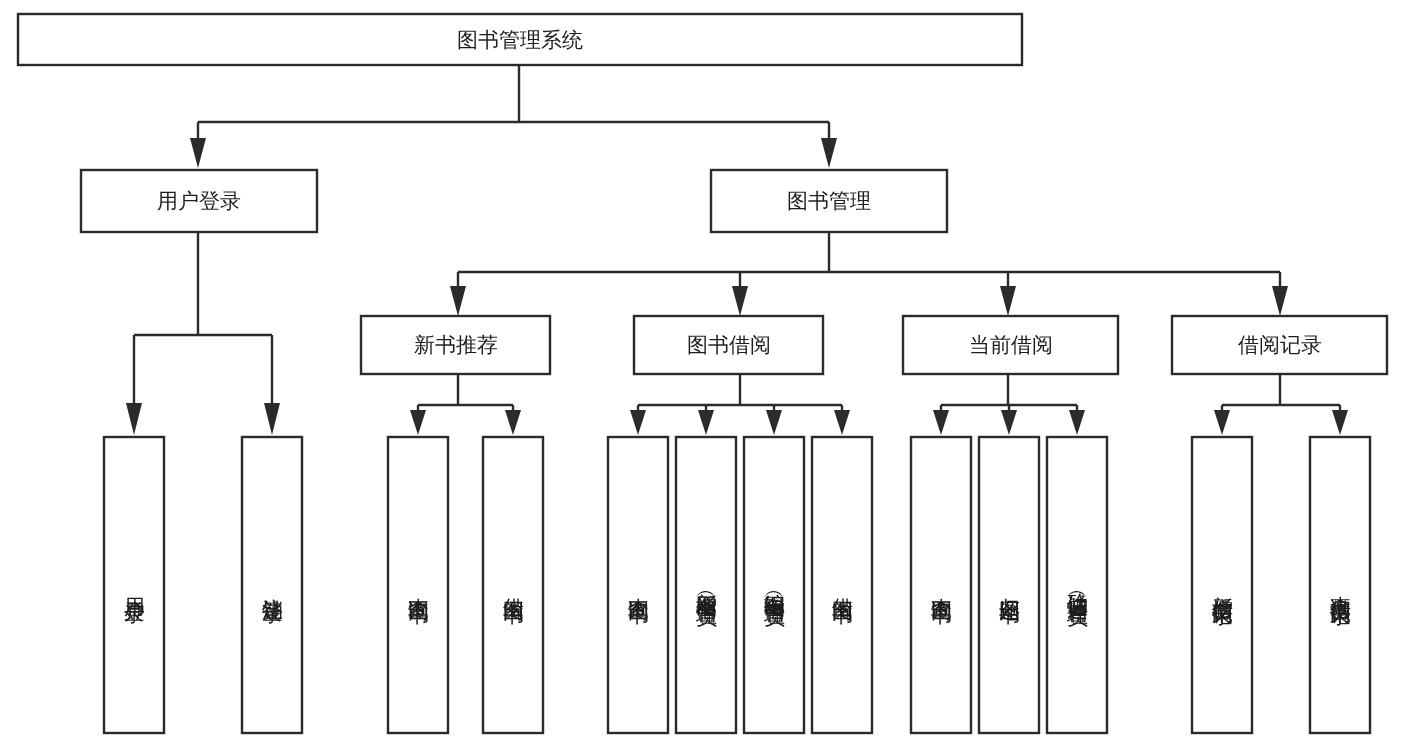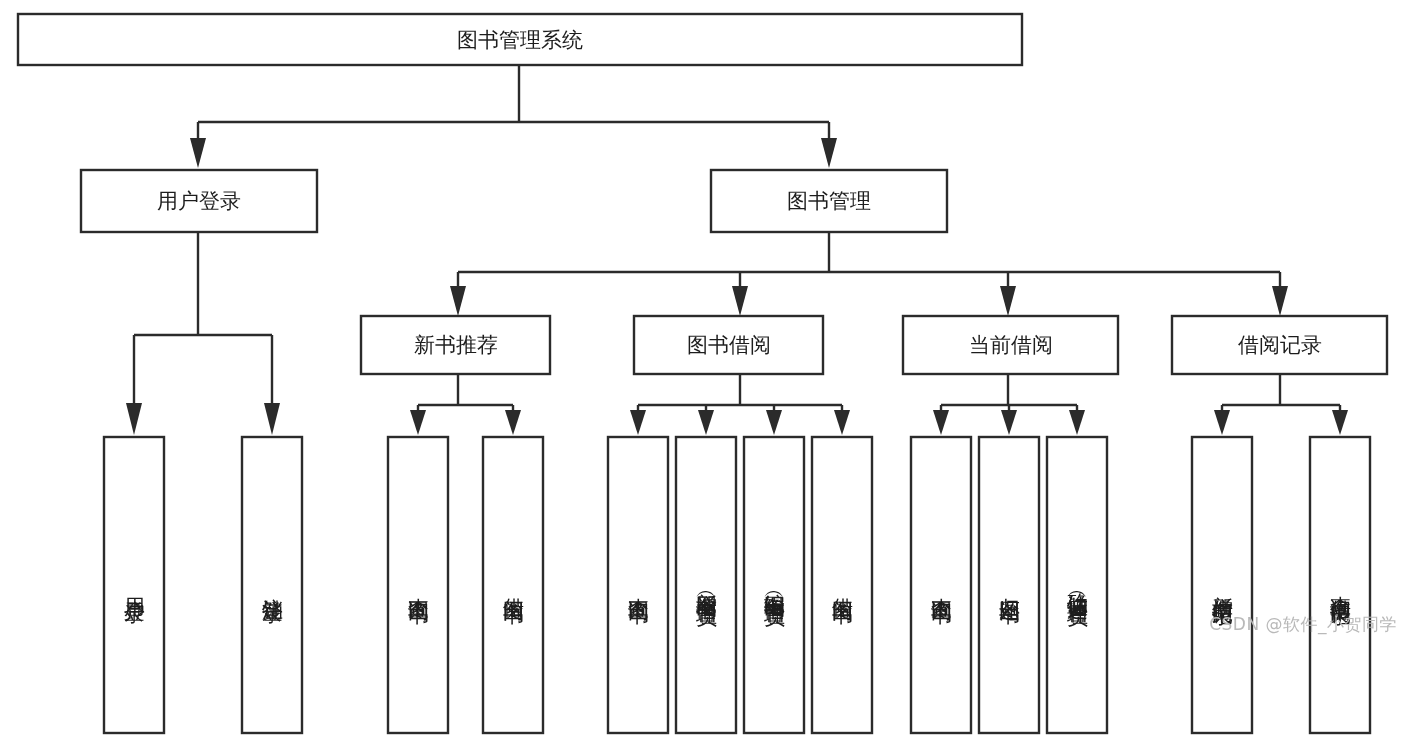--- a/index.html
+++ b/index.html
@@ -237,14 +237,13 @@
     <span class="vlabel-text">确认归还（管理员）</span>
   </div>
 
   <div class="vlabel-wrap" style="left:1192px; top:437px; width:60px; height:296px;">
     <span class="vlabel-text">新增借阅记录</span>
   </div>
   <div class="vlabel-wrap" style="left:1310px; top:437px; width:60px; height:296px;">
     <span class="vlabel-text">查询借阅记录</span>
   </div>
 
-  <div class="watermark">CSDN @软件_小贺同学</div>
 </div>
 
 </body></html>

